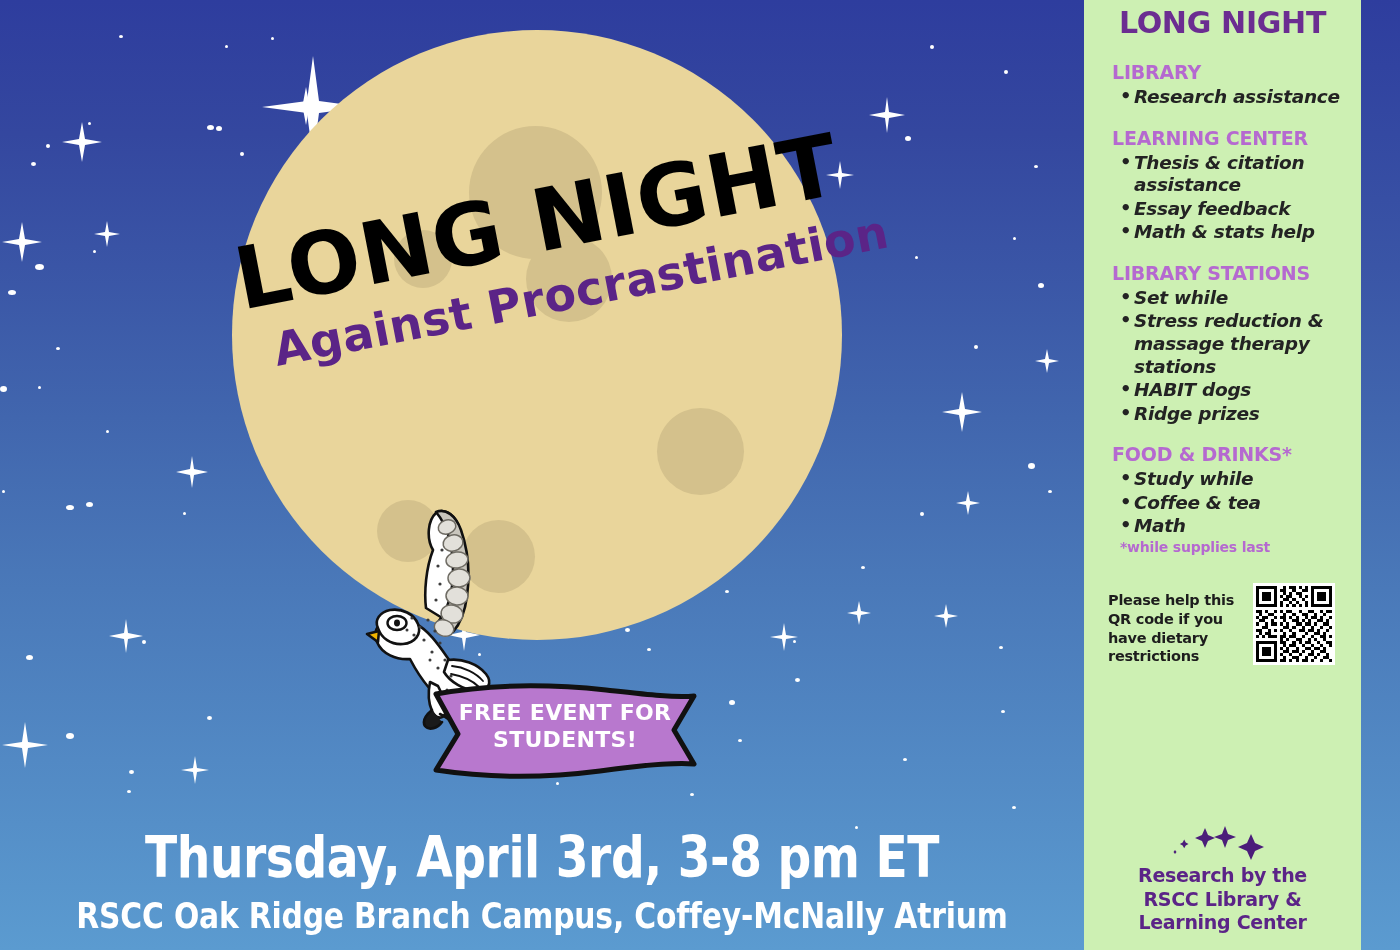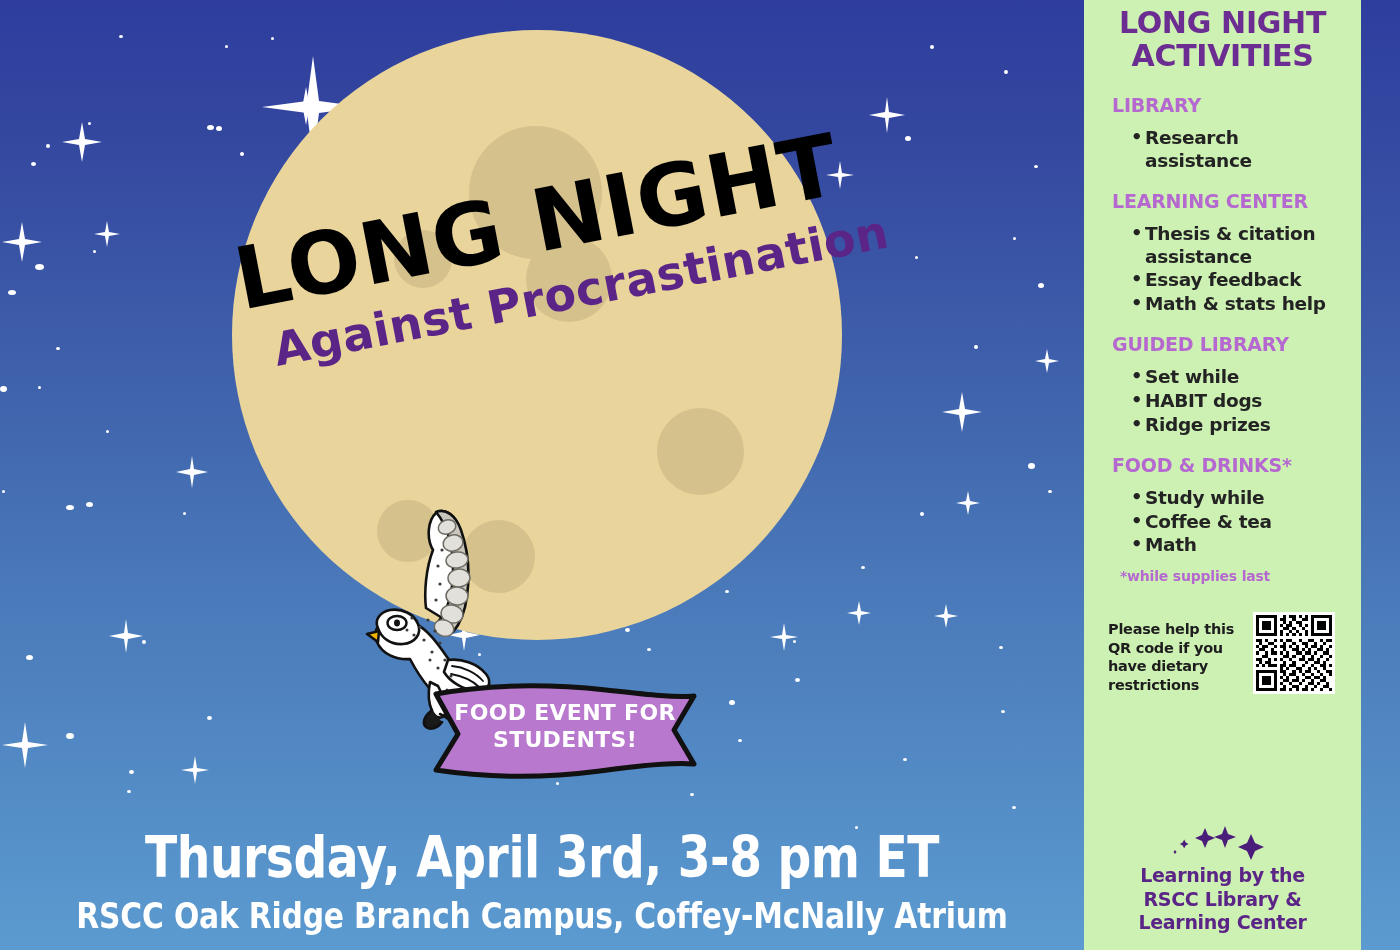--- a/index.html
+++ b/index.html
@@ -173,23 +173,24 @@
   .sb-head {
     font-family: "DejaVu Sans", sans-serif;
     font-weight: bold;
     font-size: 19px;
     color: #b569d0;
     letter-spacing: -0.2px;
     margin-left: 14px;
     margin-bottom: 3px;
   }
   .sb-list {
-    margin: 11px;
+    margin: 0;
     padding: 0 0 0 36px;
     list-style: none;
+    font-style: italic;
   }
   .sb-list li {
     position: relative;
     font-family: "DejaVu Sans", sans-serif;
     font-weight: bold;
     font-size: 18.5px;
     line-height: 1.22;
     color: #232323;
     margin-bottom: 1px;
     letter-spacing: -0.3px;
@@ -464,55 +465,55 @@
         <circle cx="78" cy="160" r="1.5"></circle>
     </g>
   </svg>
 
   <svg class="banner" width="270" height="108" viewBox="0 0 270 108">
     <path d="M6,16 C60,6 120,6 176,12 C212,16 244,20 264,18
              L244,52 L264,86 C240,84 206,88 170,93 C116,100 58,100 6,92
              L28,56 Z" fill="#b878ce" stroke="#111111" stroke-width="5" stroke-linejoin="round"></path>
   </svg>
   <div class="banner-text">
-    <div>FOOD EVENT FOR</div>
+    <div>FREE EVENT FOR</div>
     <div>STUDENTS!</div>
   </div>
 
   <div class="event-info">
     <div class="event-date">Thursday, April 3rd, 3-8 pm ET</div>
     <div class="event-place">RSCC Oak Ridge Branch Campus, Coffey-McNally Atrium</div>
   </div>
 
   <div class="sidebar">
     <div class="sb-title">
       <div>LONG NIGHT</div>
-      <div>ACTIVITIES</div>
     </div>
 
     <div class="sb-section first">
       <div class="sb-head">LIBRARY</div>
       <ul class="sb-list">
         <li>Research assistance</li>
       </ul>
     </div>
 
     <div class="sb-section">
       <div class="sb-head">LEARNING CENTER</div>
       <ul class="sb-list">
         <li>Thesis &amp; citation assistance</li>
         <li>Essay feedback</li>
         <li>Math &amp; stats help</li>
       </ul>
     </div>
 
     <div class="sb-section">
-      <div class="sb-head">GUIDED LIBRARY</div>
+      <div class="sb-head">LIBRARY STATIONS</div>
       <ul class="sb-list">
         <li>Set while</li>
+        <li>Stress reduction &amp; massage therapy stations</li>
         <li>HABIT dogs</li>
         <li>Ridge prizes</li>
       </ul>
     </div>
 
     <div class="sb-section">
       <div class="sb-head">FOOD &amp; DRINKS*</div>
       <ul class="sb-list">
         <li>Study while</li>
         <li>Coffee &amp; tea</li>
@@ -705,21 +706,21 @@
     <div class="organizer">
       <svg class="org-stars" width="140" height="36" viewBox="0 0 140 36">
         <g fill="#4b1d7a">
           <path d="M22 26 L23.5 28 L22 30 L20.5 28 Z"></path>
           <path d="M36 16 L38.5 20.5 L43 23 L38.5 25.5 L36 30 L33.5 25.5 L29 23 L33.5 20.5 Z" transform="translate(-6,-3) scale(0.62) translate(24,14)"></path>
           <path d="M52 4 L55 11 L62 14 L55 17 L52 24 L49 17 L42 14 L49 11 Z"></path>
           <path d="M72 2 L75 10 L83 13 L75 16 L72 24 L69 16 L61 13 L69 10 Z"></path>
           <path d="M98 10 L102 19 L111 23 L102 27 L98 36 L94 27 L85 23 L94 19 Z"></path>
         </g>
       </svg>
-      <div class="org-text">Learning by the</div>
+      <div class="org-text">Research by the</div>
       <div class="org-text">RSCC Library &amp;</div>
       <div class="org-text">Learning Center</div>
     </div>
   </div>
 
   <div class="sky-right-strip"></div>
 
 </div>
 
 </body></html>

